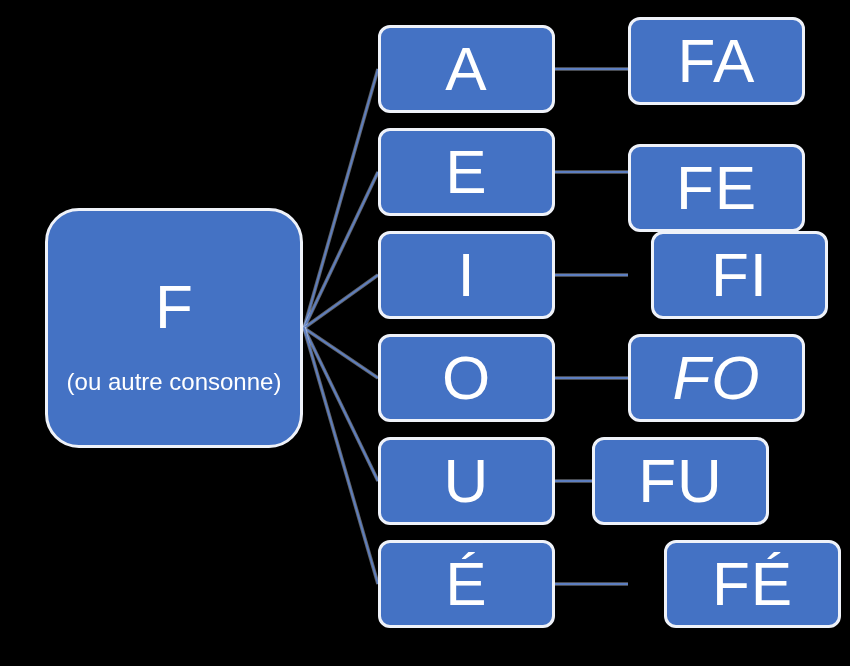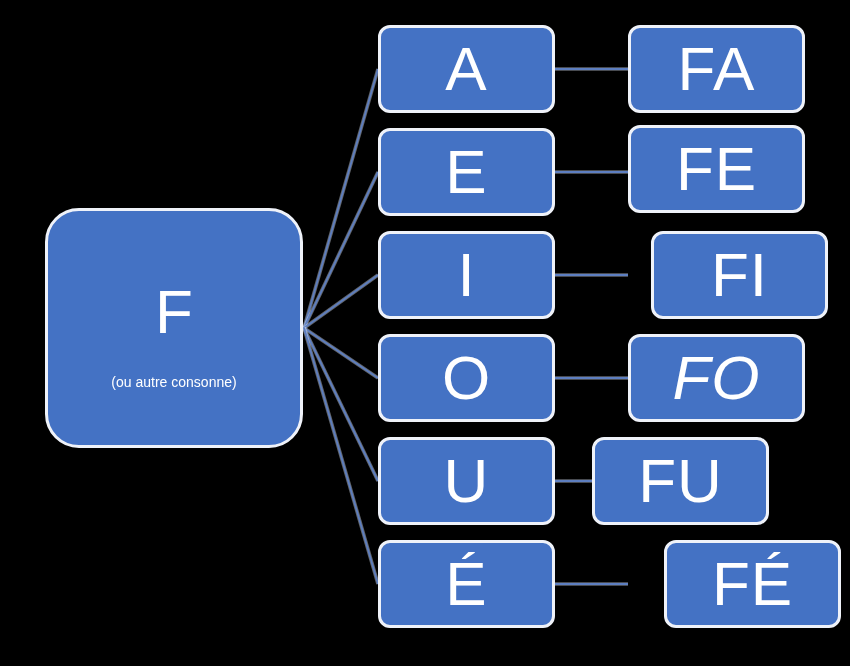--- a/index.html
+++ b/index.html
@@ -42,21 +42,21 @@
     flex-direction: column;
     justify-content: center;
   }
   .root-letter {
     font-size: 62px;
     line-height: 1;
     font-weight: 400;
     margin-top: 14px;
   }
   .root-note {
-    font-size: 14px;
+    font-size: 24px;
     line-height: 1;
     margin-top: 32px;
   }
   .node-box {
     width: 177px;
     height: 88px;
     border-radius: 12px;
   }
   .node-label {
     font-size: 62px;
@@ -99,28 +99,28 @@
 
   <div class="box root-box">
     <div class="root-letter">F</div>
     <div class="root-note">(ou autre consonne)</div>
   </div>
 
   <div id="rows">
     <div class="box node-box vowel-box" style="left: 378px; top: 25px;">
       <span class="node-label">A</span>
     </div>
-    <div class="box node-box syllable-box" style="left: 628px; top: 25px;">
+    <div class="box node-box syllable-box" style="left: 628px; top: 17px;">
       <span class="node-label">FA</span>
     </div>
 
     <div class="box node-box vowel-box" style="left: 378px; top: 128px;">
       <span class="node-label">E</span>
     </div>
-    <div class="box node-box syllable-box" style="left: 628px; top: 125px;">
+    <div class="box node-box syllable-box" style="left: 628px; top: 144px;">
       <span class="node-label">FE</span>
     </div>
 
     <div class="box node-box vowel-box" style="left: 378px; top: 231px;">
       <span class="node-label">I</span>
     </div>
     <div class="box node-box syllable-box" style="left: 628px; top: 231px; margin-left: 23px;">
       <span class="node-label">FI</span>
     </div>
 

